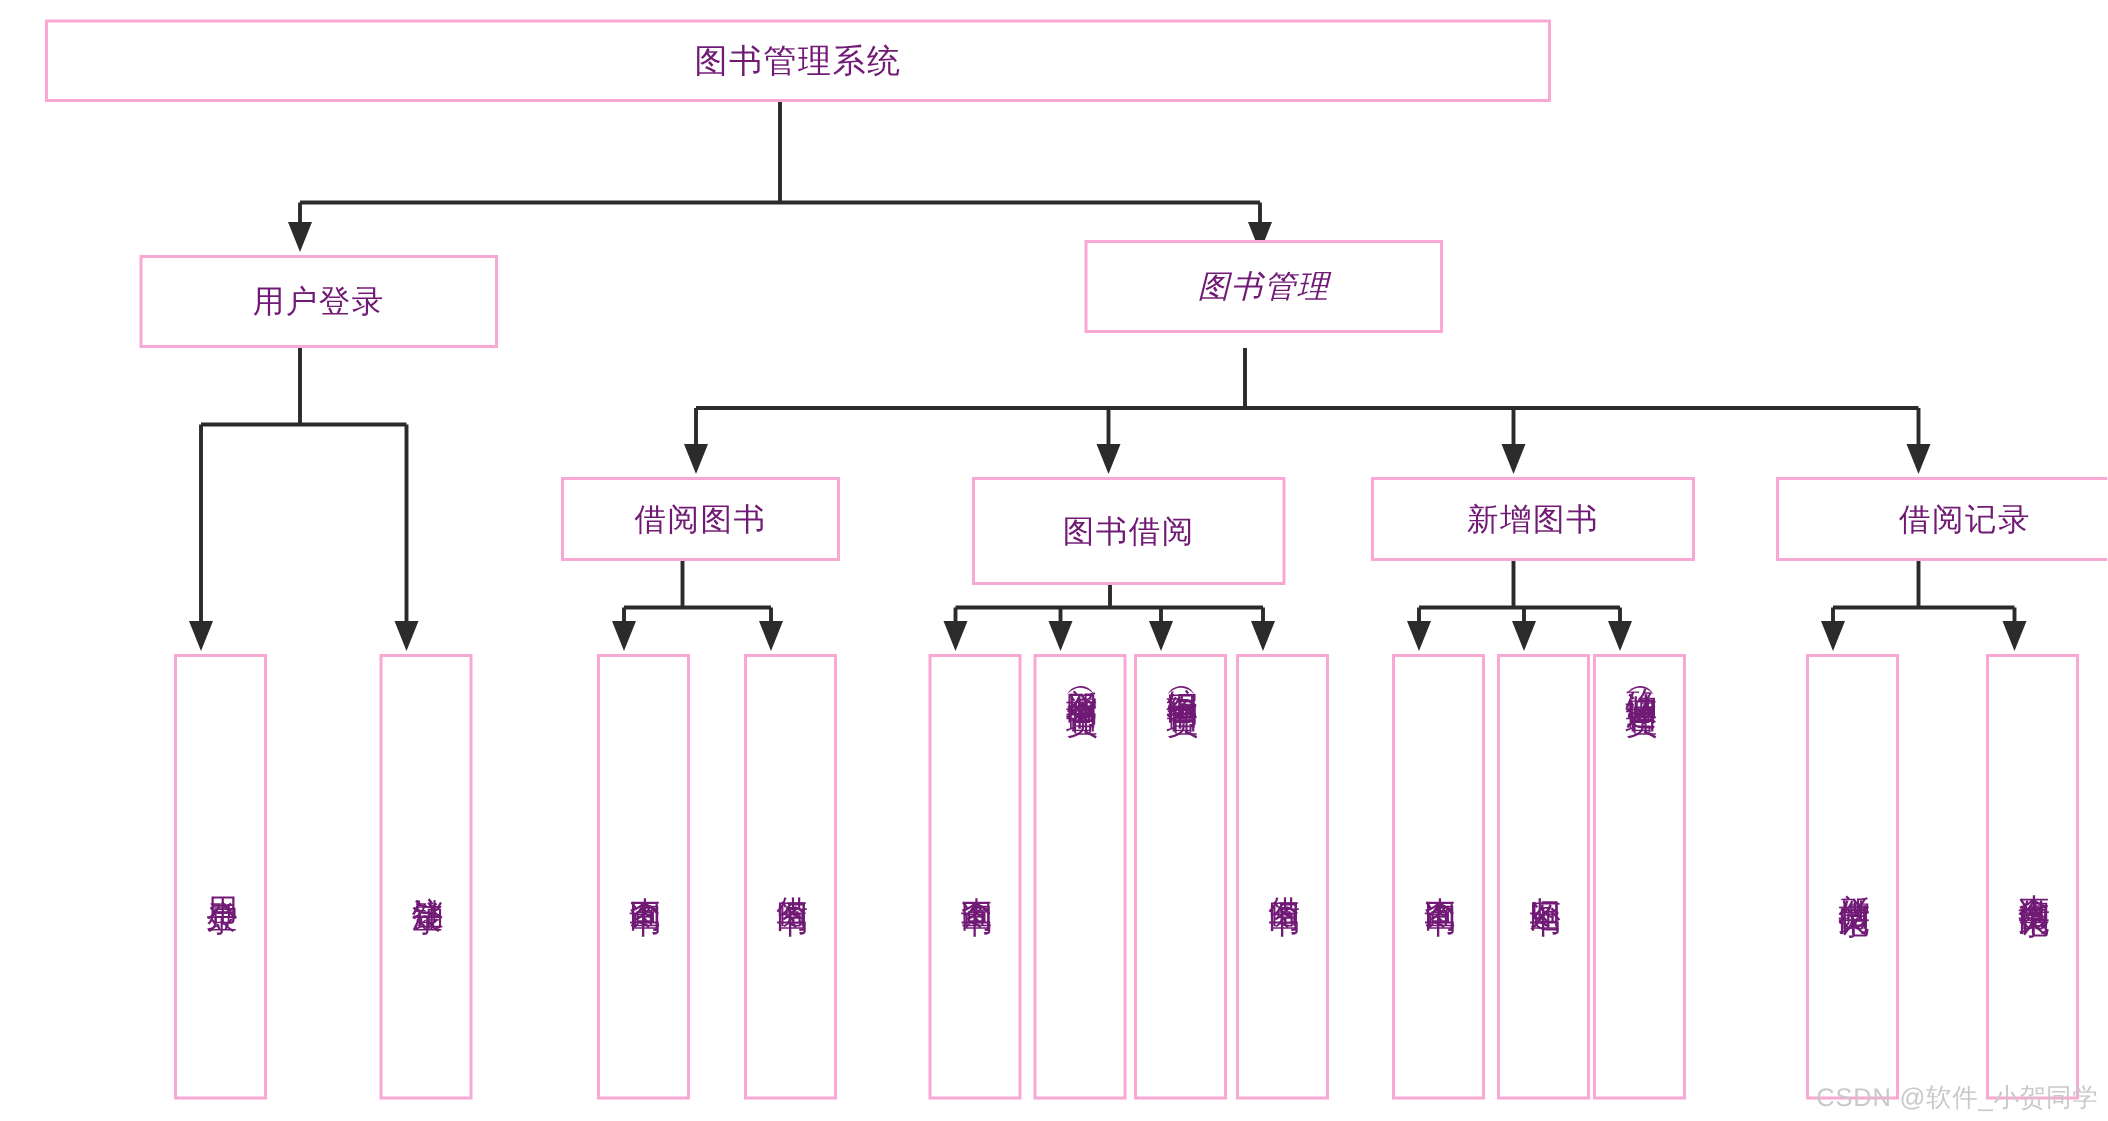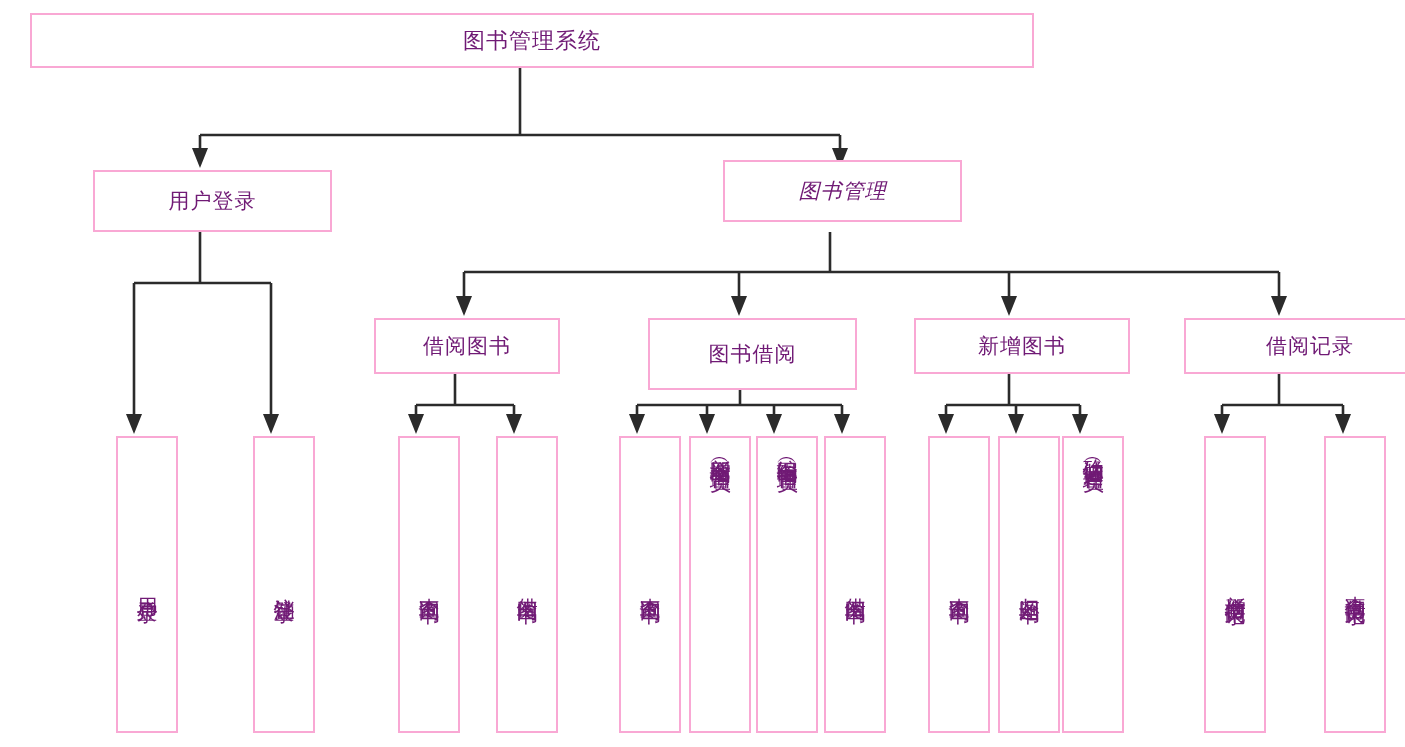--- a/index.html
+++ b/index.html
@@ -189,14 +189,15 @@
         <span class="vlabel">确认归还（管理员）</span>
       </div>
       <div class="node leaf" style="left: 1192px; top: 436px; width: 62px; height: 297px;">
         <span class="vlabel">新增借阅记录</span>
       </div>
       <div class="node leaf" style="left: 1312px; top: 436px; width: 62px; height: 297px;">
         <span class="vlabel">查询借阅记录</span>
       </div>
     </div>
 
+  <div id="watermark">CSDN @软件_小贺同学</div>
 
 </div>
 
 </body></html>

